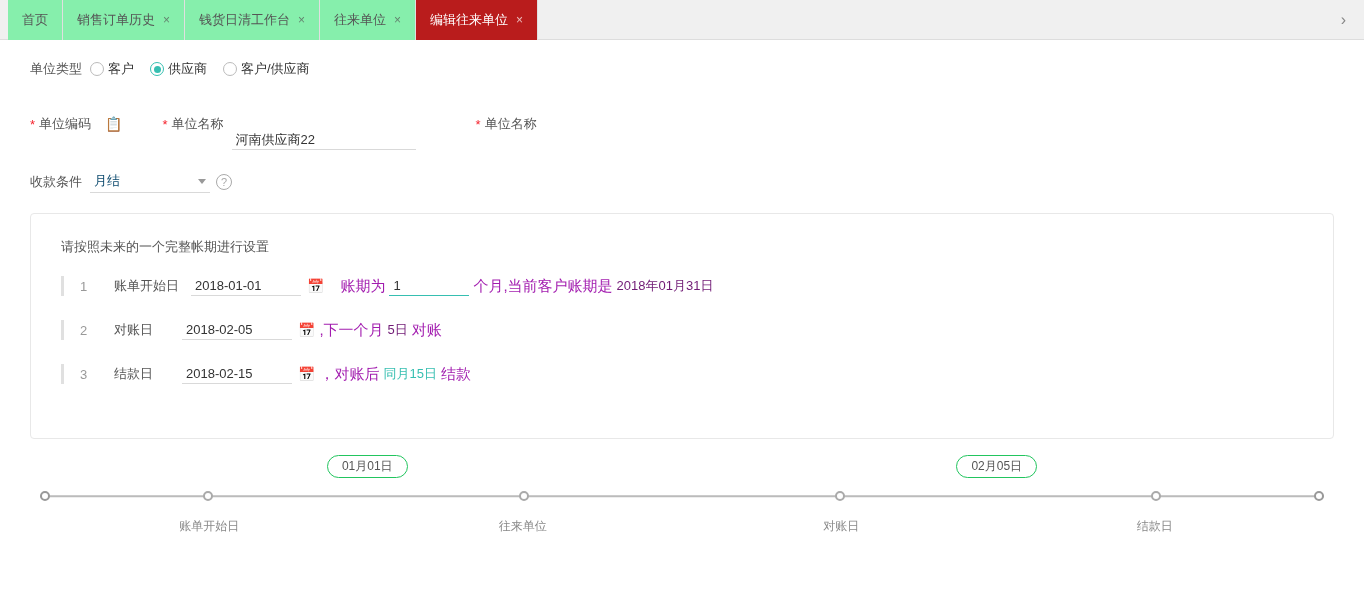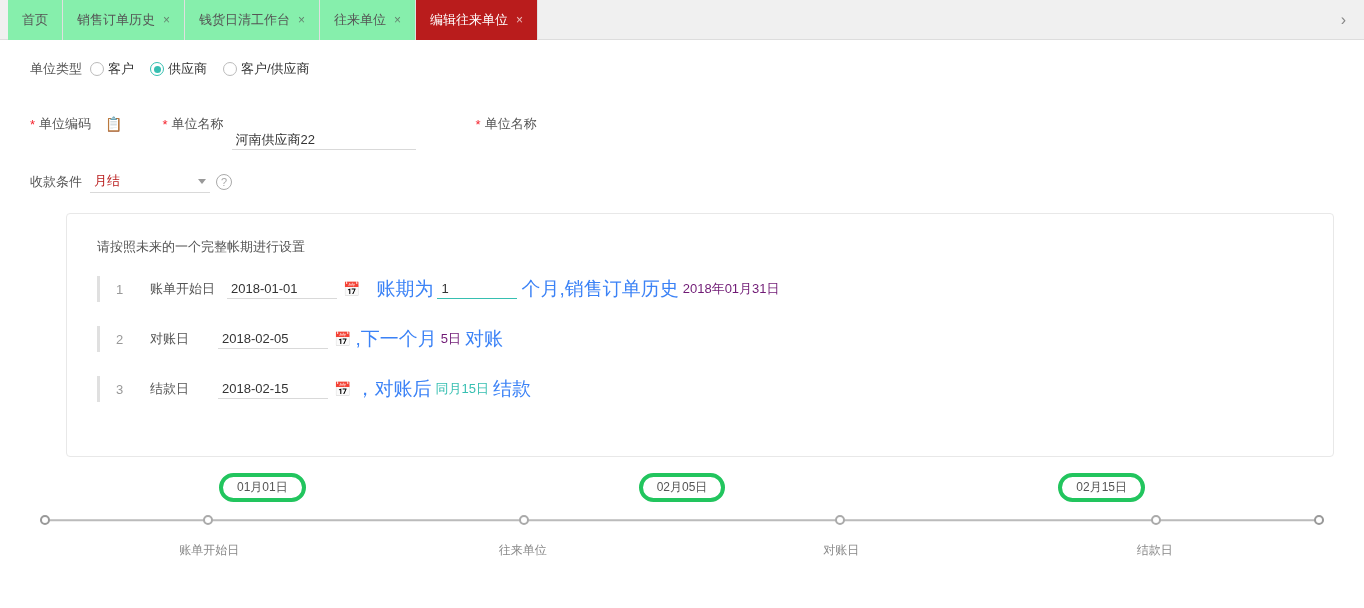--- a/index.html
+++ b/index.html
@@ -61,36 +61,36 @@
       padding: 2px 4px; font-size: 13px; color: #333; min-width: 120px;
       background: transparent;
     }
     .text-input.code-input { min-width: 100px; color: #999; }
 
     
     .select-box {
       display: flex; align-items: center; border-bottom: 1px solid #d9d9d9;
       padding: 2px 4px; cursor: pointer; min-width: 140px; position: relative;
     }
-    .select-value { flex: 1; color: #b91c1c; font-size: 13px; }
+    .select-value { flex: 1; color: #0c4a6e; font-size: 13px; }
 
     
     .cal-icon { color: #36bfb1; margin-left: 6px; cursor: pointer; font-size: 14px; }
 
     
     .help-icon {
       width: 16px; height: 16px; border-radius: 50%; border: 1.5px solid #aaa;
       display: inline-flex; align-items: center; justify-content: center;
       font-size: 11px; color: #aaa; cursor: pointer; margin-left: 6px;
     }
 
     
     .panel-box {
       border: 1px solid #e8e8e8; border-radius: 4px; padding: 24px 30px 30px;
-      background: #fff; margin-bottom: 10px; margin-left: 36px;
+      background: #fff; margin-bottom: 10px;
     }
     .panel-hint {
       font-size: 13px; color: #555; margin-bottom: 20px;
     }
 
     
     .setting-row {
       display: flex; align-items: center; margin-bottom: 24px;
       border-left: 3px solid #e0e0e0; padding-left: 16px;
     }
@@ -103,33 +103,33 @@
     .date-input {
       border: none; border-bottom: 1px solid #d9d9d9; outline: none;
       padding: 2px 4px; font-size: 13px; color: #333; width: 110px;
       background: transparent;
     }
     .period-input {
       border: none; border-bottom: 1.5px solid #36bfb1; outline: none;
       padding: 2px 4px; font-size: 13px; color: #333; width: 80px;
       background: transparent;
     }
-    .inline-text { font-size: 19px; color: #3b82f6; margin: 0 4px; }
+    .inline-text { font-size: 15px; color: #a21caf; margin: 0 4px; }
     .highlight-red { color: #701a75; }
     .highlight-teal { color: #36bfb1; }
 
     
     .preview-text {
       font-size: 13px; color: #555; margin-bottom: 24px; line-height: 1.8;
     }
     .timeline-node {
       display: flex; flex-direction: column; align-items: center; position: relative; z-index: 2;
     }
     .timeline-label-box {
-      border: 4px solid #22c55e; border-radius: 20px; padding: 2px 14px;
+      border: 1px solid #22c55e; border-radius: 20px; padding: 2px 14px;
       background: #fff; font-size: 12px; color: #555; white-space: nowrap;
       margin-bottom: 8px;
     }
     .timeline-sub-label {
       font-size: 12px; color: #888; margin-top: 6px; text-align: center;
     }
 
     .dropdown-chevron {
       display: inline-block; width: 0; height: 0;
       border-left: 4px solid transparent; border-right: 4px solid transparent;
@@ -217,21 +217,21 @@
   <div class="panel-box">
     <div class="panel-hint">请按照未来的一个完整帐期进行设置</div>
 
     <div class="setting-row">
       <span class="row-num">1</span>
       <span class="row-field-label">账单开始日</span>
       <input class="date-input" type="text" value="2018-01-01" style="">
       <span class="cal-icon">📅</span>
       <span class="inline-text" style="margin-left:16px;">账期为</span>
       <input class="period-input" type="text" value="1" style="">
-      <span class="inline-text">个月,销售订单历史</span>
+      <span class="inline-text">个月,当前客户账期是</span>
       <span class="highlight-red">2018年01月31日</span>
     </div>
 
     <div class="setting-row">
       <span class="row-num">2</span>
       <span class="row-field-label">对账日</span>
       <input class="date-input" type="text" value="2018-02-05" style="">
       <span class="cal-icon">📅</span>
       <span class="inline-text">,下一个月</span>
       <span class="highlight-red">5日</span>
@@ -262,25 +262,20 @@
         </div>
       </div>
 
 
       <div style="flex:1; display:flex; justify-content:center;">
         <div class="timeline-node">
           <div class="timeline-label-box">02月05日</div>
         </div>
       </div>
 
-      <div style="flex:1; display:flex; justify-content:center; margin-left:-5px;">
-        <div class="timeline-node">
-          <div class="timeline-label-box">02月15日</div>
-        </div>
-      </div>
       <div style="flex-shrink:0; width:10px;"></div>
     </div>
 
     <div style="display:flex; align-items:center; width:100%; position:relative; height:20px;">
       <div style="position:absolute; top:50%; left:0; right:0; height:1.5px; background:#bbb; transform:translateY(-50%); z-index:0;"></div>
 
       <div style="flex-shrink:0; width:10px; height:10px; border-radius:50%; border:2px solid #999; background:#fff; z-index:1;"></div>
 
       <div style="flex:1; display:flex; justify-content:center; z-index:1;">
         <div style="width:10px; height:10px; border-radius:50%; border:2px solid #aaa; background:#fff;"></div>

